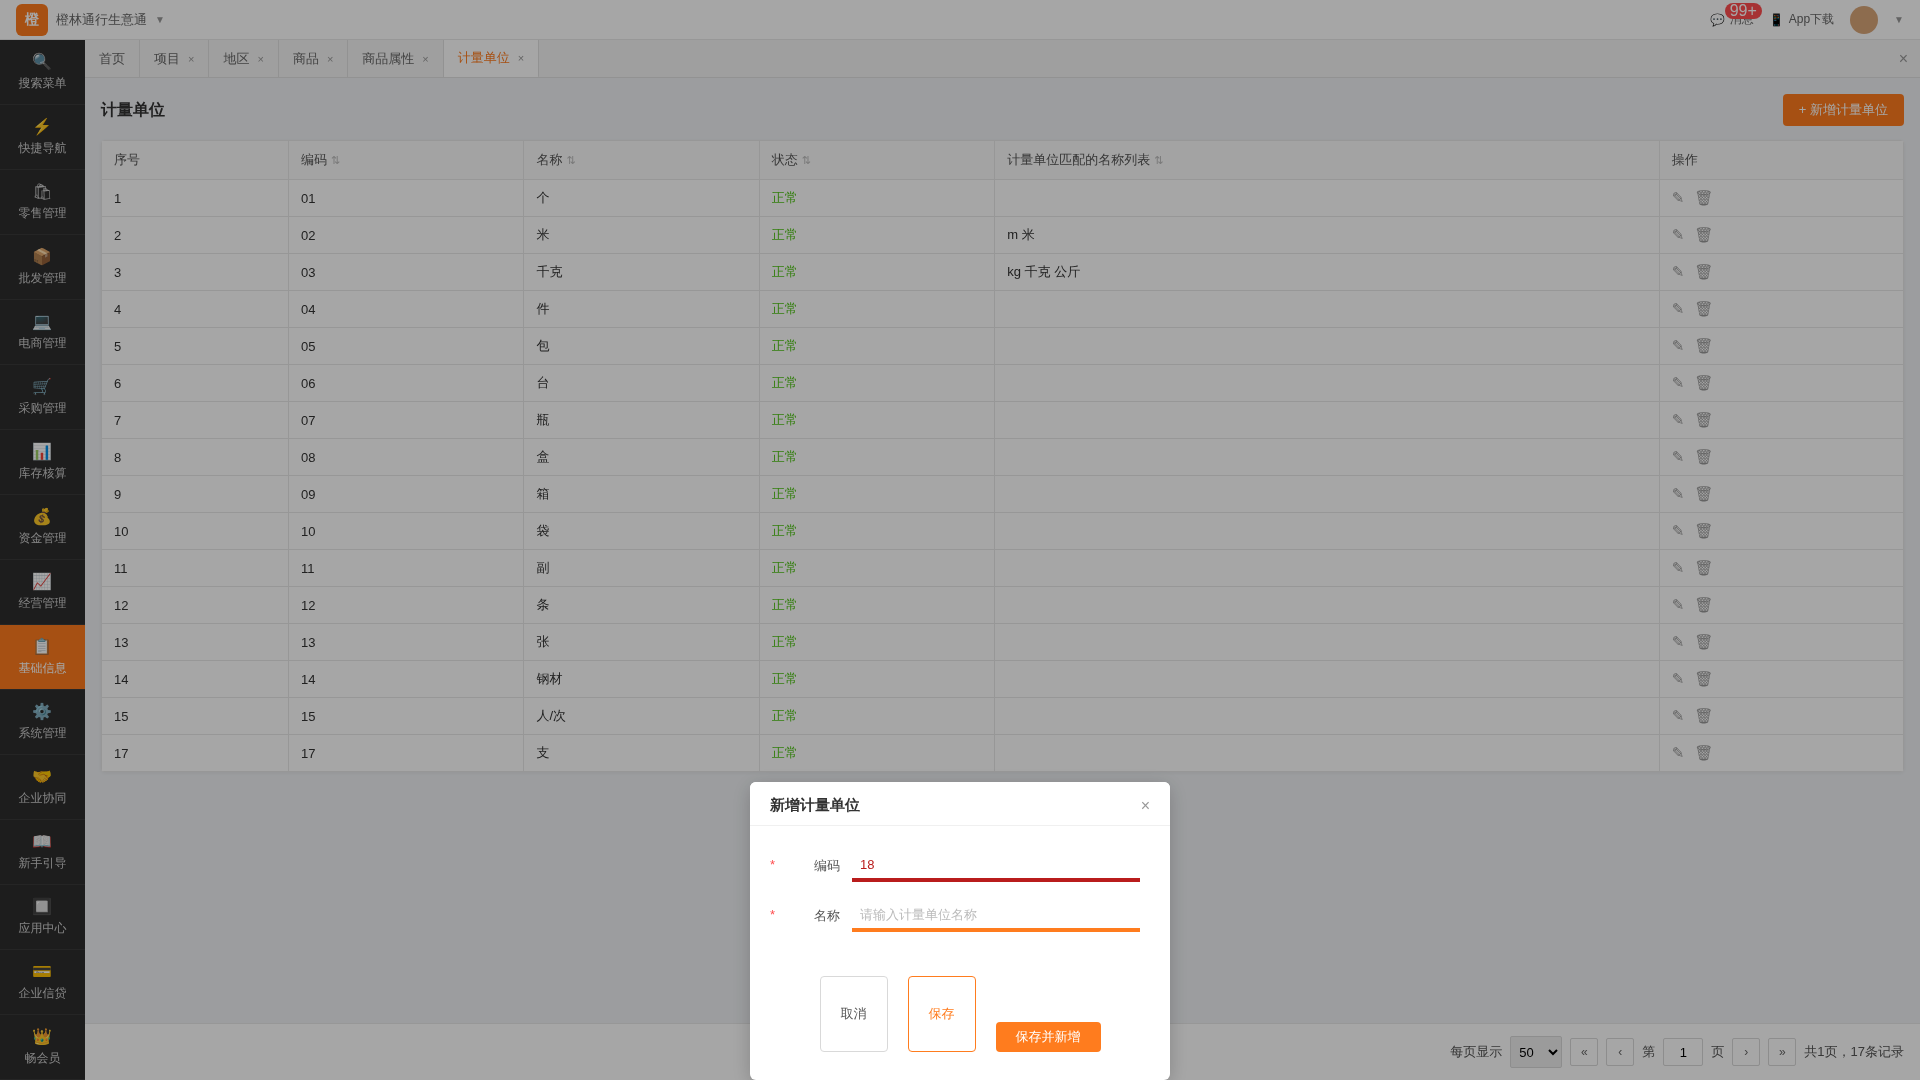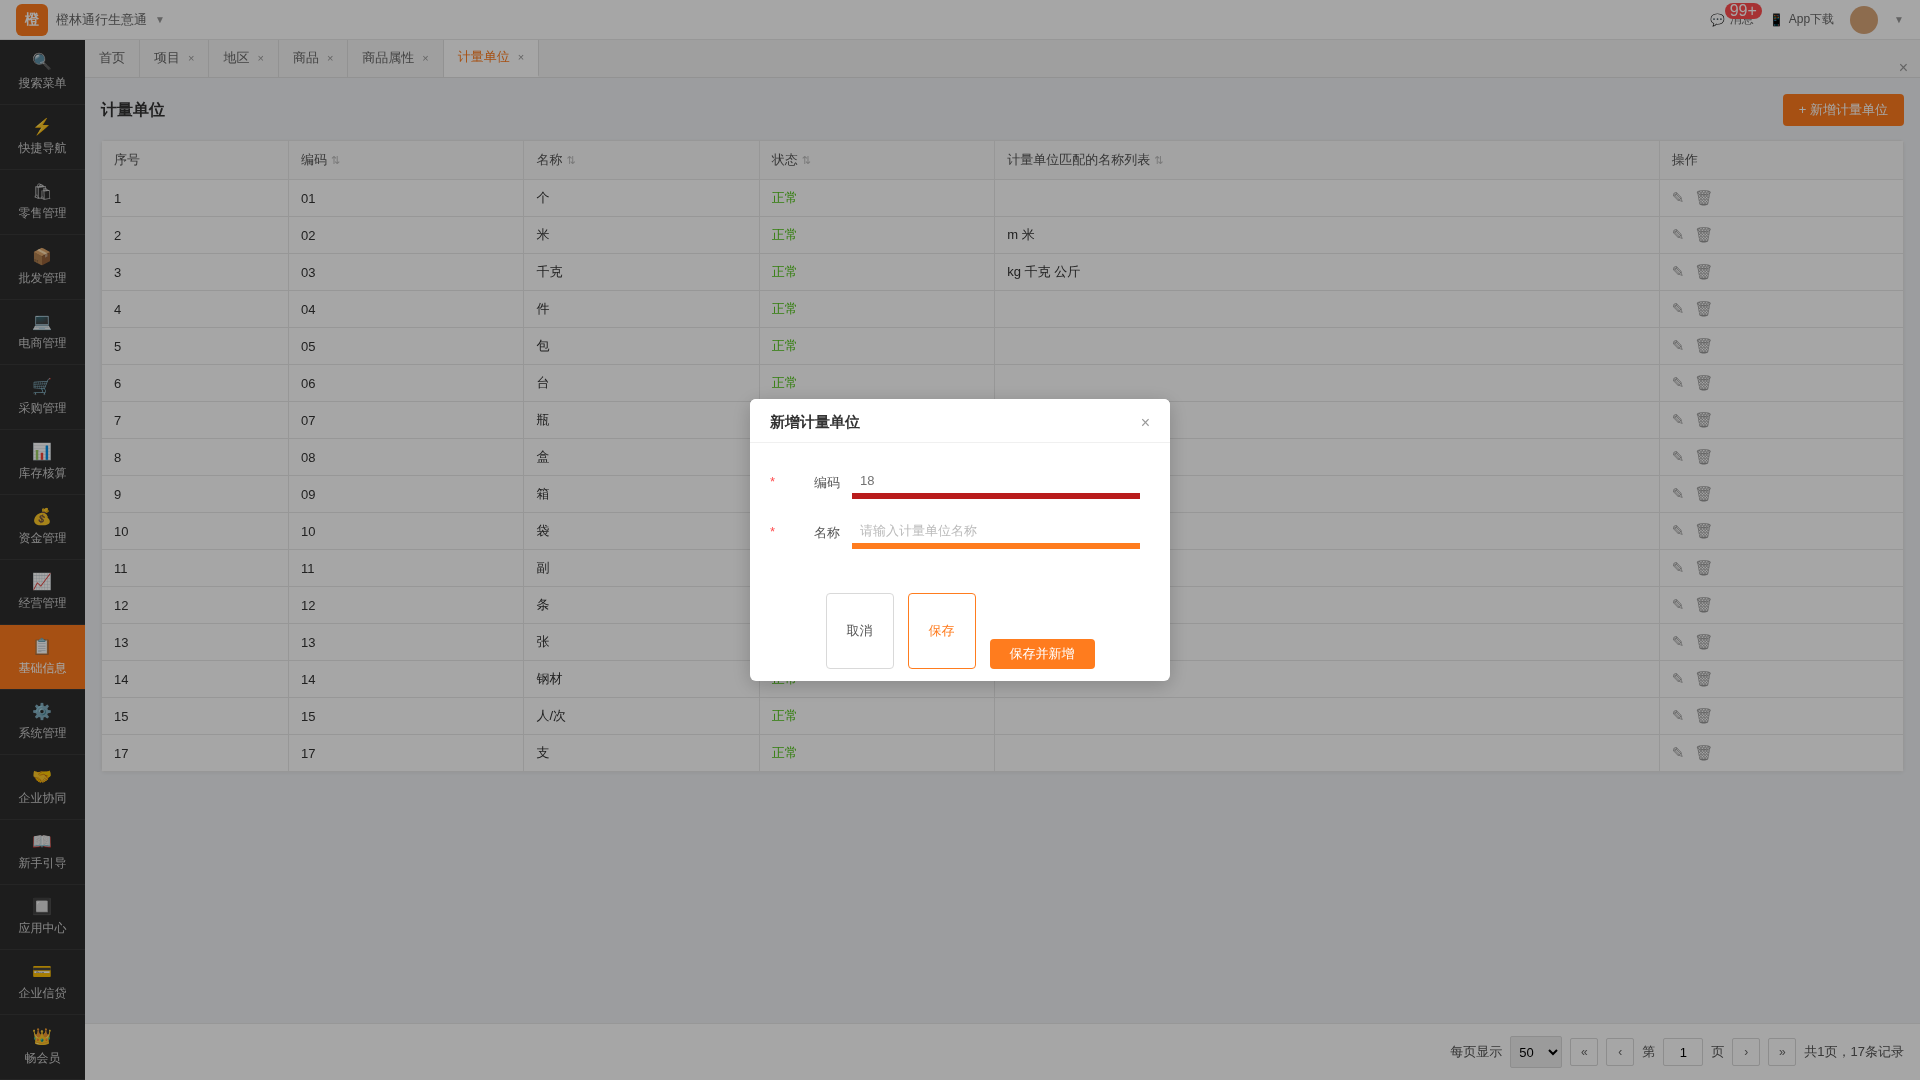--- a/index.html
+++ b/index.html
@@ -117,21 +117,21 @@
       flex: 1;
       display: flex;
       flex-direction: column;
       overflow: hidden;
     }
 
     
     .tab-bar {
       background: #f5f5f5;
       display: flex;
-      align-items: flex-end;
+      align-items: center;
       height: 38px;
       border-bottom: 1px solid #e0e0e0;
       padding: 0;
       overflow-x: auto;
     }
     .tab-item {
       display: flex;
       align-items: center;
       height: 38px;
       padding: 0 14px;
@@ -274,21 +274,21 @@
       cursor: pointer;
     }
 
     
     .modal-overlay {
       position: fixed;
       top: 0; left: 0; right: 0; bottom: 0;
       background: rgba(0,0,0,0.35);
       z-index: 200;
       display: flex;
-      align-items: center;
+      align-items: flex-end;
       justify-content: center;
     }
     .modal-box {
       background: #fff;
       border-radius: 6px;
       width: 420px;
       box-shadow: 0 4px 20px rgba(0,0,0,0.2);
       overflow: hidden;
     }
     .modal-header {
@@ -330,36 +330,36 @@
       content: '*';
       color: #ff4d4f;
       position: absolute;
       left: -10px;
       top: 0;
     }
     .form-input {
       flex: 1;
       height: 32px;
       border: none;
-      border-bottom: 6px solid #b91c1c;
+      border-bottom: 4px solid #b91c1c;
       padding: 0 8px;
       font-size: 13px;
       outline: none;
-      color: #737373;
+      color: #b91c1c;
       margin-left: 12px;
     }
     .form-input.active-input {
       border-bottom-color: #ff7c1e;
     }
     .form-input::placeholder { color: #bbb; }
     .modal-footer {
-      padding: 10px 20px 12px;
+      padding: 10px 20px 28px;
       display: flex;
       justify-content: center;
-      gap: 14px;
+      gap: 20px;
     }
     .btn-cancel {
       border: 1px solid #d9d9d9;
       background: #fff;
       color: #555;
       padding: 6px 20px;
       border-radius: 4px;
       cursor: pointer;
       font-size: 13px;
     }

